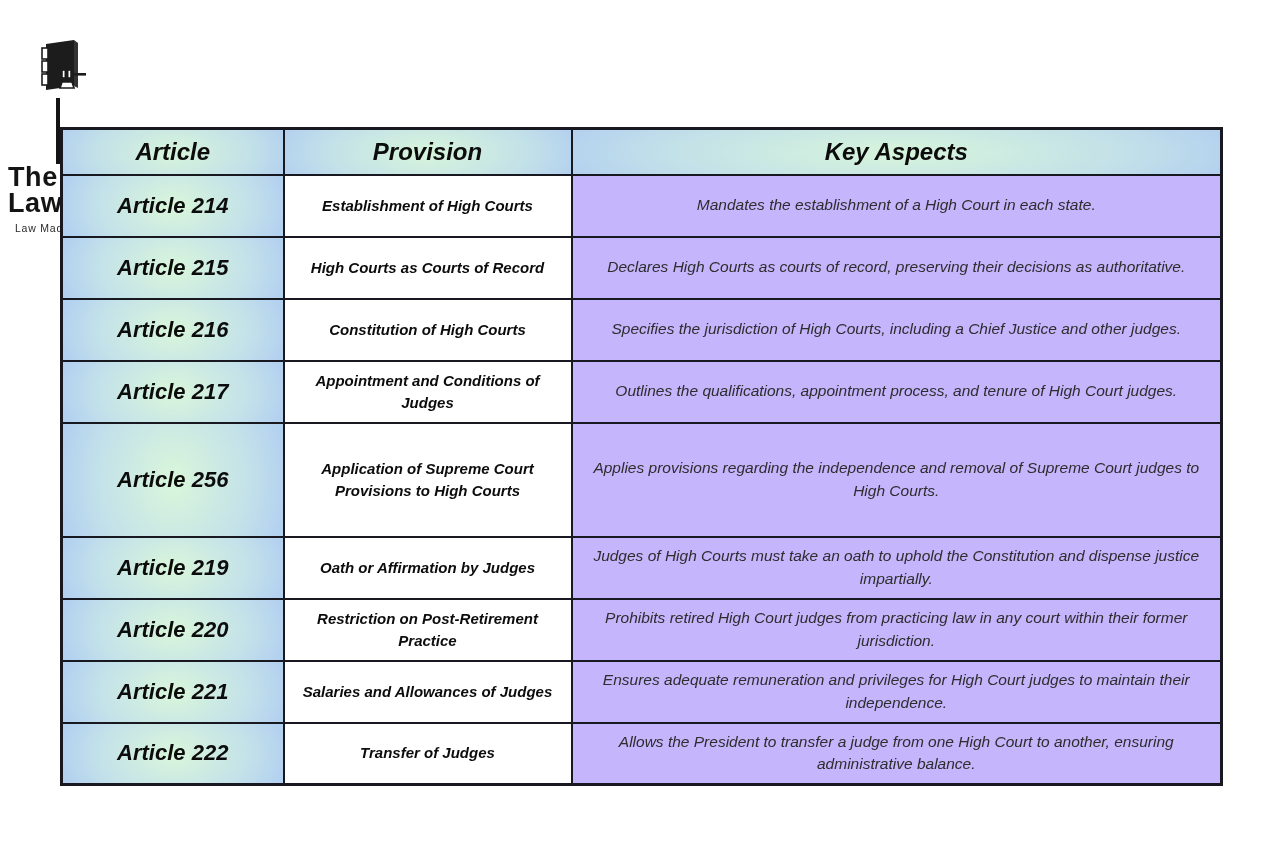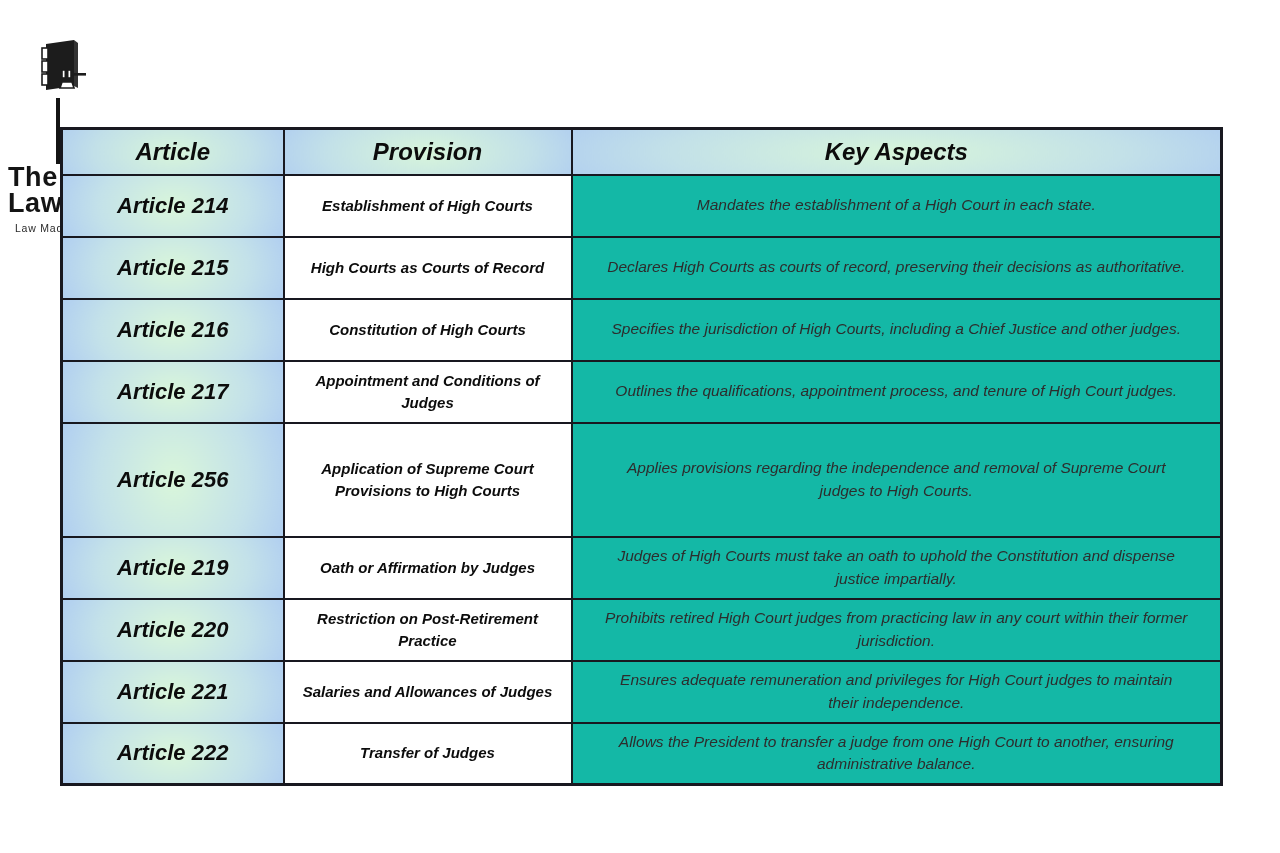--- a/index.html
+++ b/index.html
@@ -101,22 +101,22 @@
     padding: 4px 14px;
     line-height: 1.45;
     border-radius: 24px;
   }
   td.cell-key {
     font-size: 15.5px;
     font-weight: 400;
     color: #2d2d2d;
     text-align: center;
     vertical-align: middle;
-    background: #14b8a6;
-    padding: 4px 32px;
+    background: #c4b5fd;
+    padding: 4px 8px;
     line-height: 1.45;
   }
 </style>
 </head>
 <body>
 
 <div class="logo">
   <svg class="logo-icon" viewBox="0 0 52 62" xmlns="http://www.w3.org/2000/svg">
 
     <polygon points="10,8 38,4 38,50 10,54" fill="#1c1c1c"></polygon>

